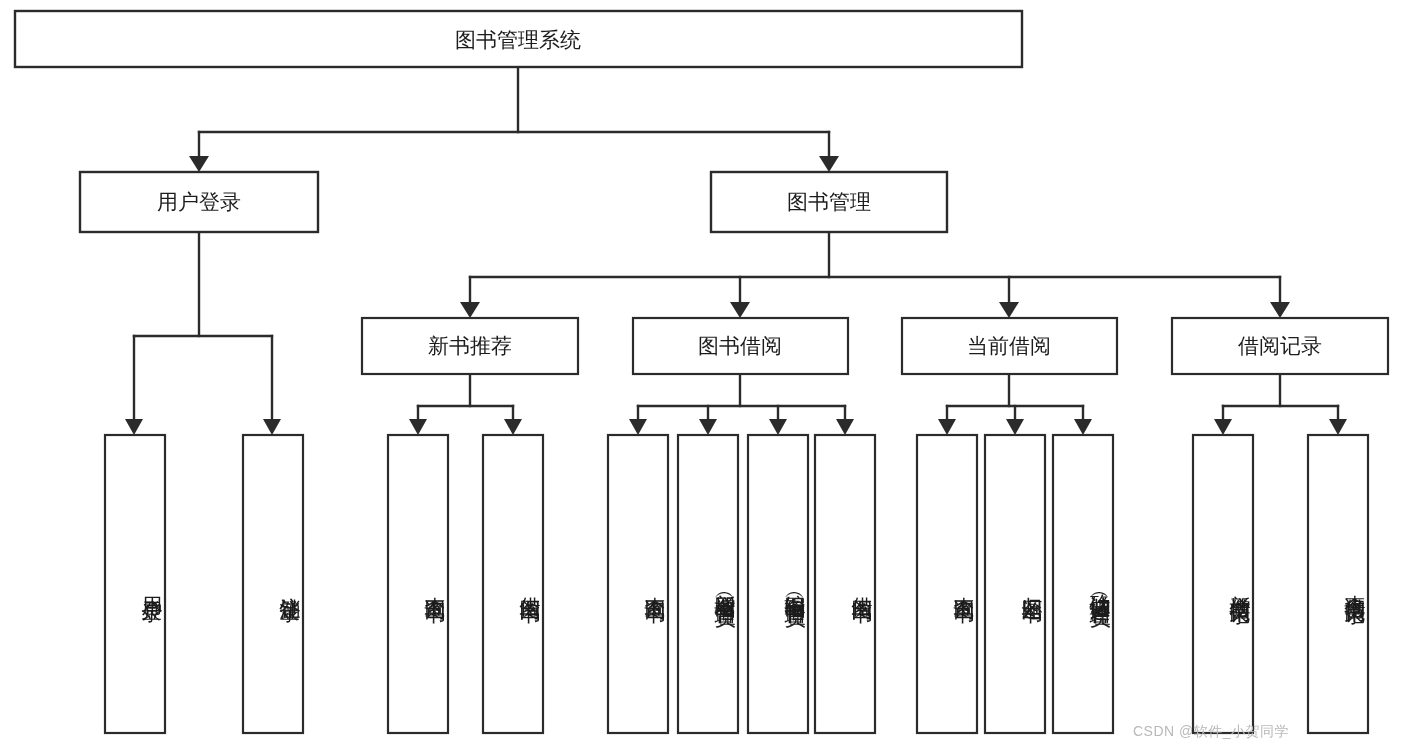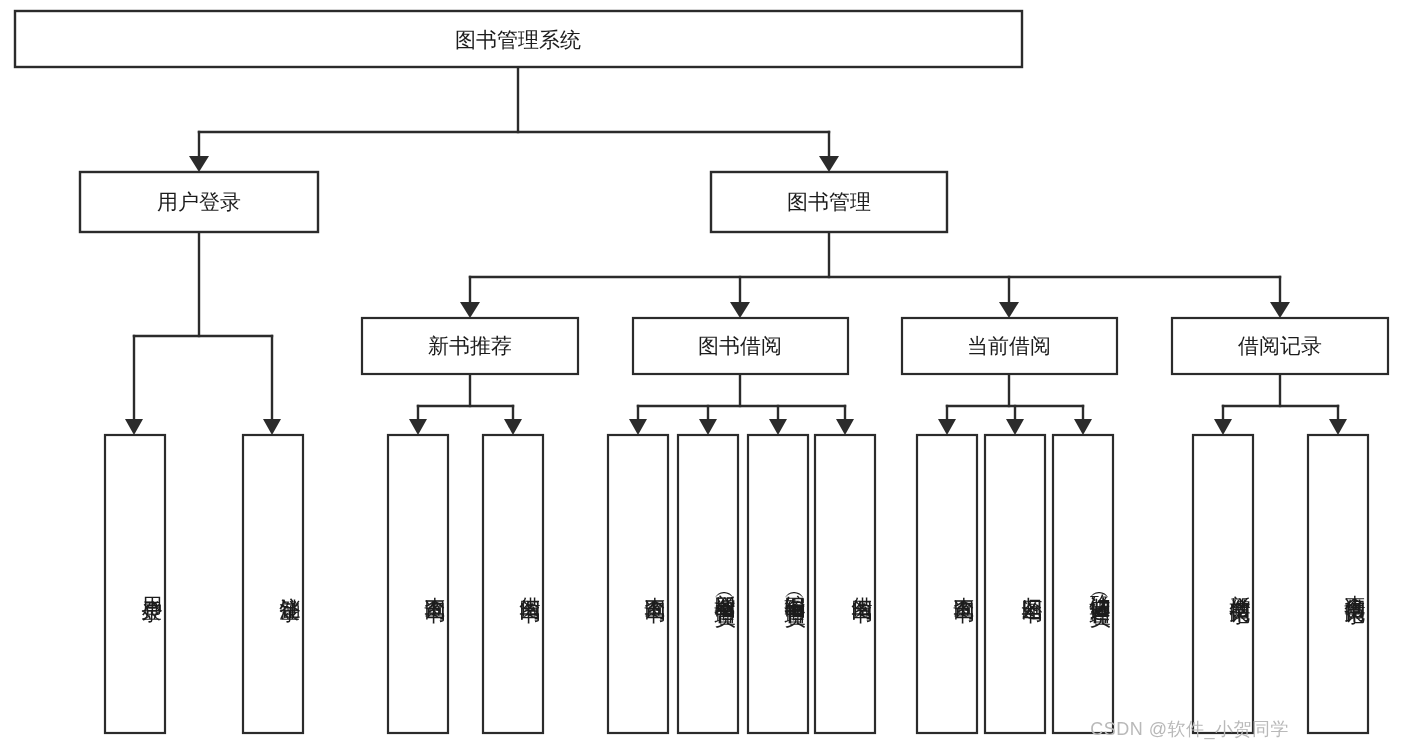--- a/index.html
+++ b/index.html
@@ -66,21 +66,21 @@
     letter-spacing: 2px;
     color: #1c1c1c;
     white-space: nowrap;
     pointer-events: none;
   }
   .watermark {
     position: absolute;
     right: 8px;
     bottom: 6px;
     font-family: "Liberation Sans", "DejaVu Sans", sans-serif;
-    font-size: 18px;
+    font-size: 14px;
     color: #b9b9b9;
     letter-spacing: 0.5px;
     white-space: nowrap;
   }
 </style>
 </head>
 <body>
 
 <div id="diagram-root">
 

